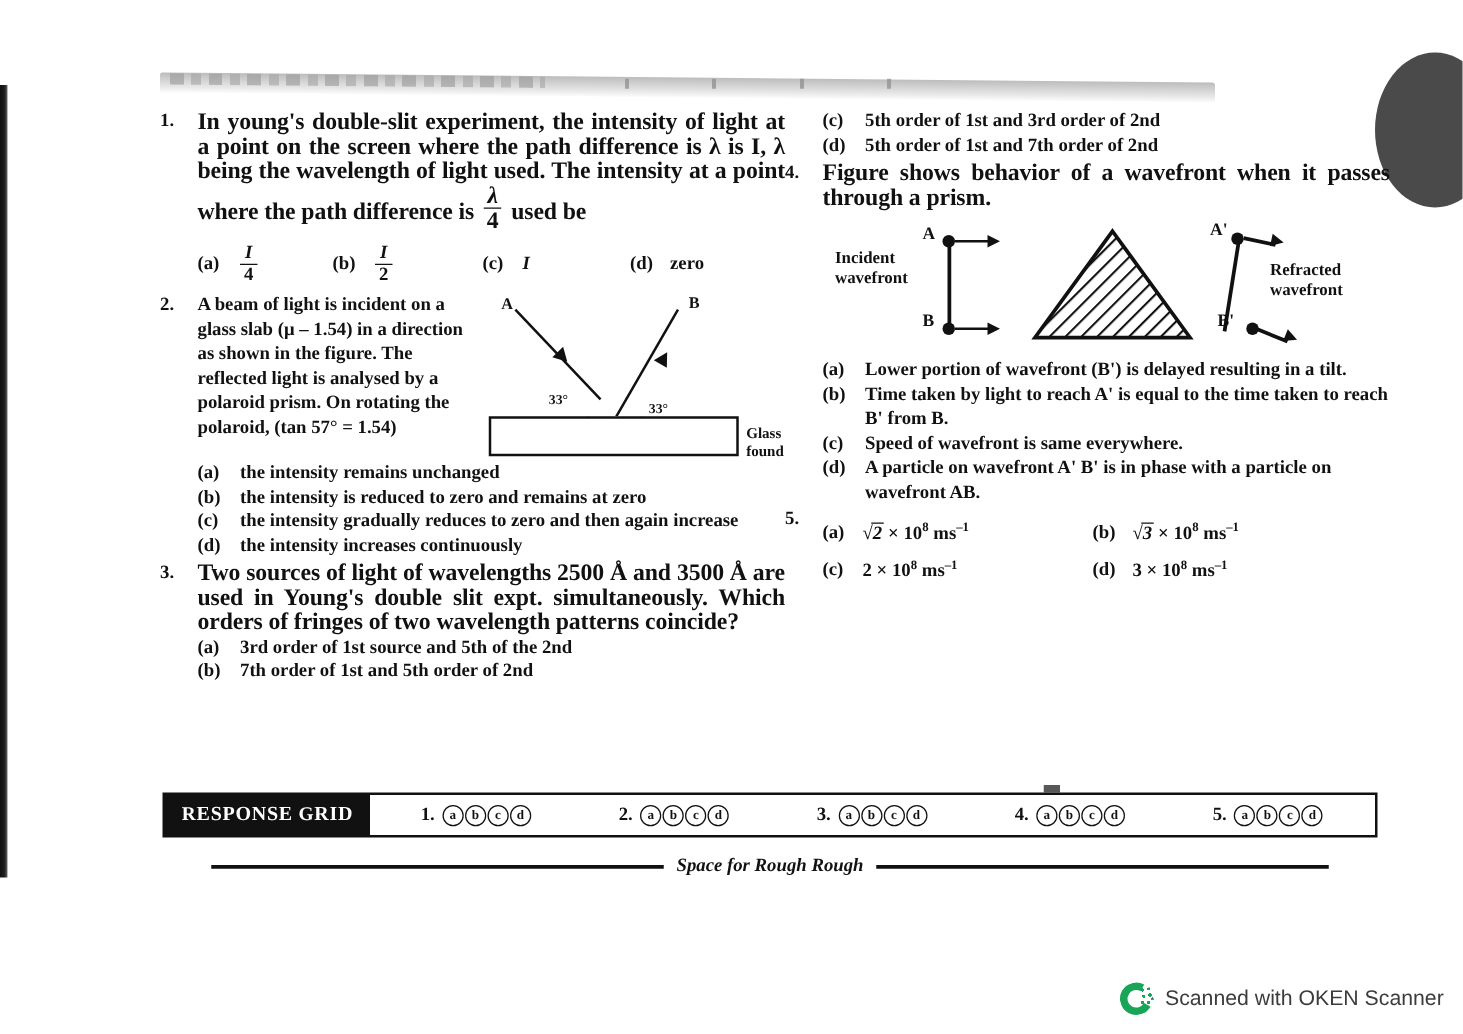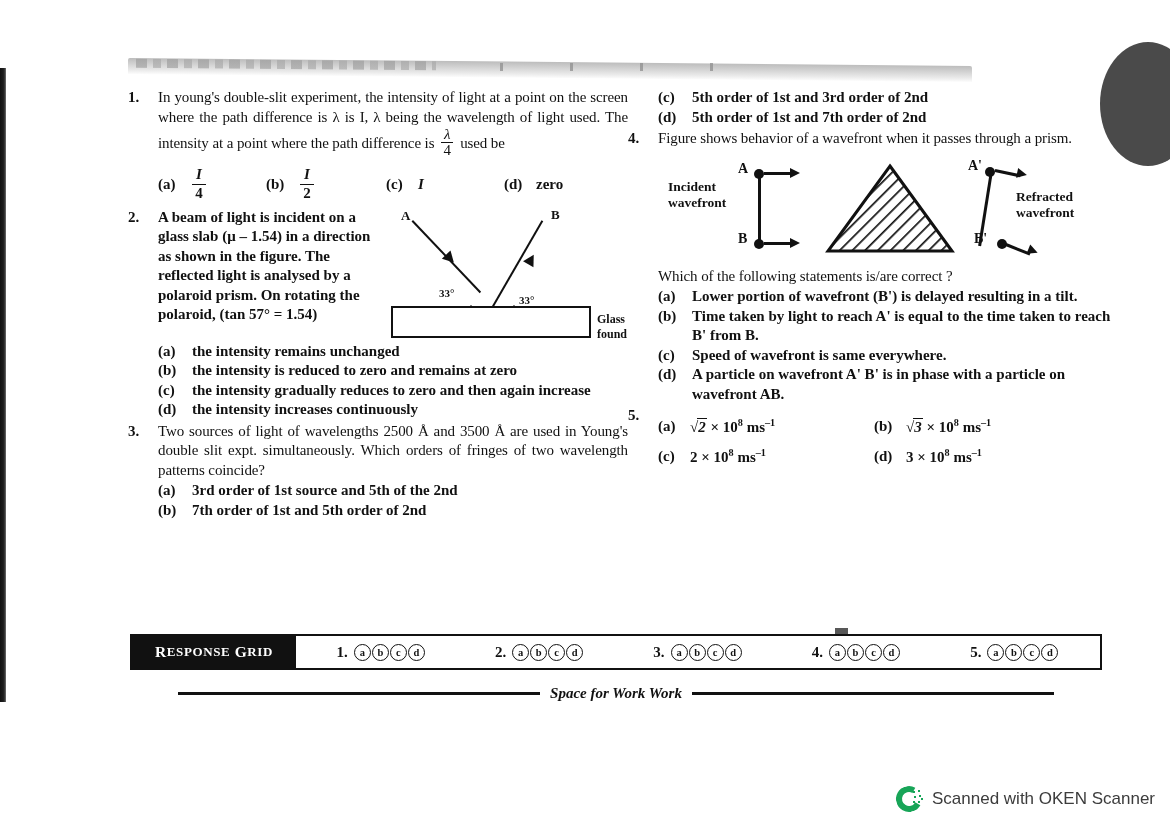--- a/index.html
+++ b/index.html
@@ -56,21 +56,21 @@
   .col-left  { left: 128px; width: 500px; }
   .col-right { left: 628px; width: 484px; }
 
   .q { display: flex; margin-bottom: 2px; }
   .q-num {
     width: 30px; flex: 0 0 30px;
     font-weight: bold; font-size: 15px; line-height: 19.5px;
   }
   .q-body { flex: 1 1 auto; }
   .q-text {
-    font-weight: normal; font-size: 15px; line-height: 19.5px;
+    font-weight: bold; font-size: 19px; line-height: 19.5px;
     text-align: justify; letter-spacing: -0.1px;
   }
 
   .opts { margin-top: 1px; }
   .opt {
     display: flex; font-weight: bold; font-size: 15px; line-height: 19.5px;
   }
   .opt-lbl { width: 34px; flex: 0 0 34px; }
   .opt-txt { flex: 1 1 auto; font-family: Liberation Serif, serif; }
 
@@ -136,21 +136,21 @@
   }
   .resp-title {
     background: #111; color: #fff;
     display: flex; align-items: center; justify-content: center;
     padding: 0 12px; flex: 0 0 164px;
     font-family: "Liberation Serif", serif;
     font-weight: bold; font-size: 15px;
     letter-spacing: .6px;
   }
   .resp-title .sc-big { font-size: 15.5px; }
-  .resp-title .sc-sm { font-size: 13px; }
+  .resp-title .sc-sm { font-size: 16px; }
   .resp-items { flex: 1 1 auto; display: flex; align-items: center; justify-content: space-around; padding: 0 6px; }
   .resp-item { display: flex; align-items: center; gap: 6px; }
   .resp-no { font-weight: bold; font-size: 15px; }
   .bubbles { display: flex; }
   .bub {
     width: 17px; height: 17px; border: 1.7px solid #111; border-radius: 50%;
     display: flex; align-items: center; justify-content: center;
     font-size: 10.5px; font-weight: bold; margin-right: 1px;
     font-family: "Liberation Serif", serif;
   }
@@ -396,21 +396,20 @@
 
       <span class="wf-label" style="left:344px; top:34px;">
         <span>Refracted</span><br>
         <span>wavefront</span>
       </span>
     </div>
 
     <div class="q" style="margin-top:4px;">
       <div class="q-num"></div>
       <div class="q-body">
-        <div class="q-text">Which of the following statements is/are correct ?</div>
         <div class="opts">
           <div class="opt">
             <span class="opt-lbl">(a)</span>
             <span class="opt-txt">Lower portion of wavefront (B') is delayed resulting in a tilt.</span>
           </div>
           <div class="opt">
             <span class="opt-lbl">(b)</span>
             <span class="opt-txt">Time taken by light to reach A' is equal to the time taken to reach B' from B.</span>
           </div>
           <div class="opt">
@@ -525,21 +524,21 @@
           <span class="bub">c</span>
           <span class="bub">d</span>
         </span>
       </div>
 
     </div>
   </div>
 
   <div class="rough">
     <div class="rule left"></div>
-    <div class="rough-text">Space for Work Work</div>
+    <div class="rough-text">Space for Rough Rough</div>
     <div class="rule right"></div>
   </div>
 
   <div class="oken">
     <div class="oken-logo">
       <div class="oken-ring"></div>
       <div class="oken-dots"></div>
     </div>
     <div class="oken-text">Scanned with OKEN Scanner</div>
   </div>

